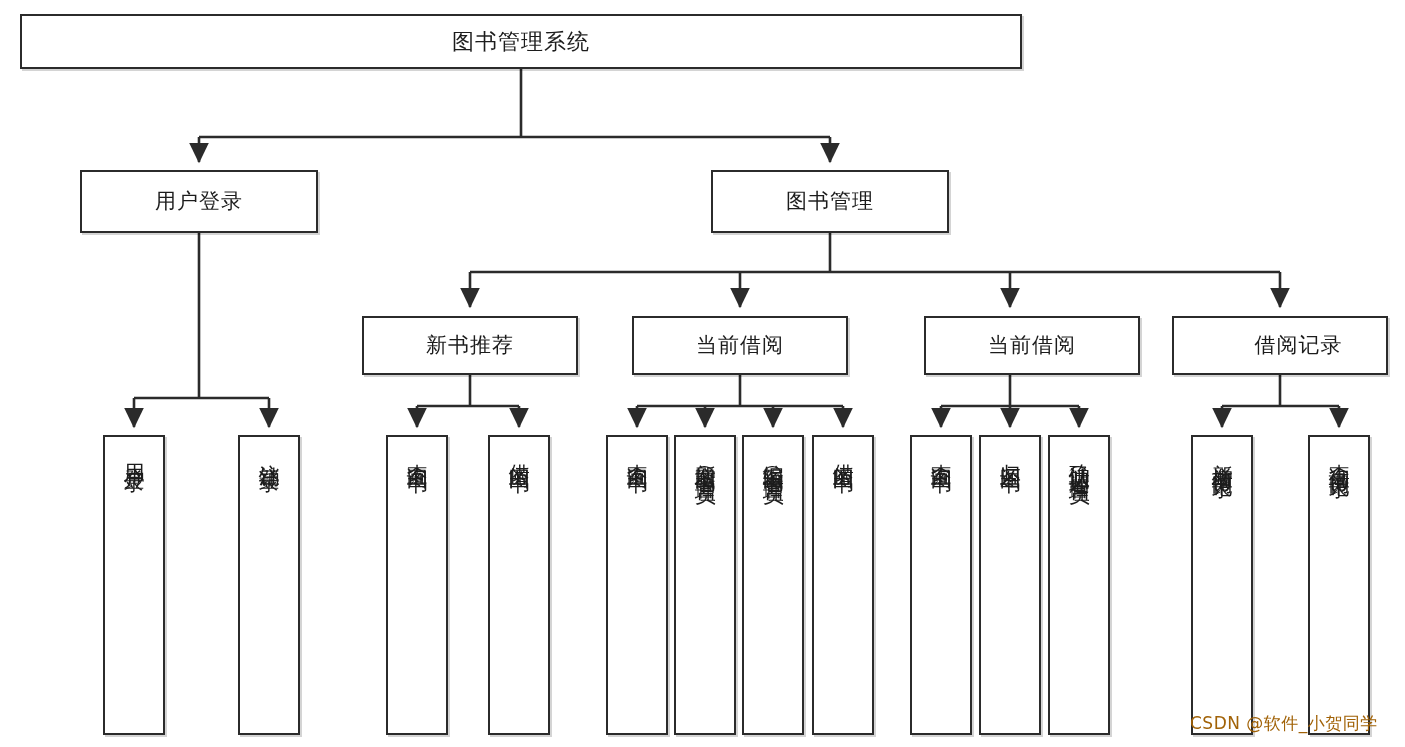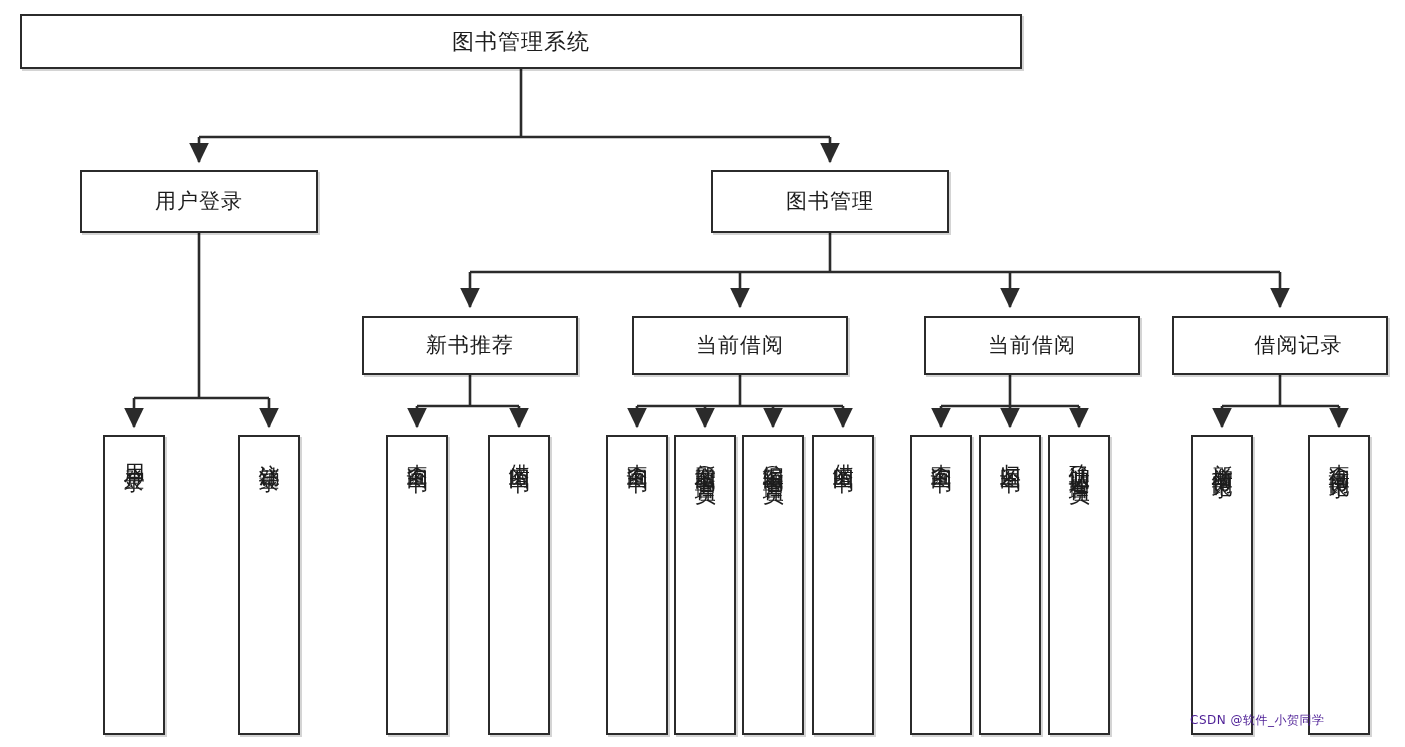--- a/index.html
+++ b/index.html
@@ -46,22 +46,22 @@
     font-size:21px;
     line-height:1.06;
     letter-spacing:3px;
     white-space:nowrap;
     max-height:280px;
   }
 
   .watermark{
     position:absolute;
     left:1190px;top:712px;
-    font-size:12px;
-    color:#4c1d95;
+    font-size:17px;
+    color:#a16207;
     letter-spacing:0.5px;
     white-space:nowrap;
     font-family:"DejaVu Sans","Liberation Sans",sans-serif;
   }
 </style>
 </head>
 <body>
 
 <div id="stage">
 

